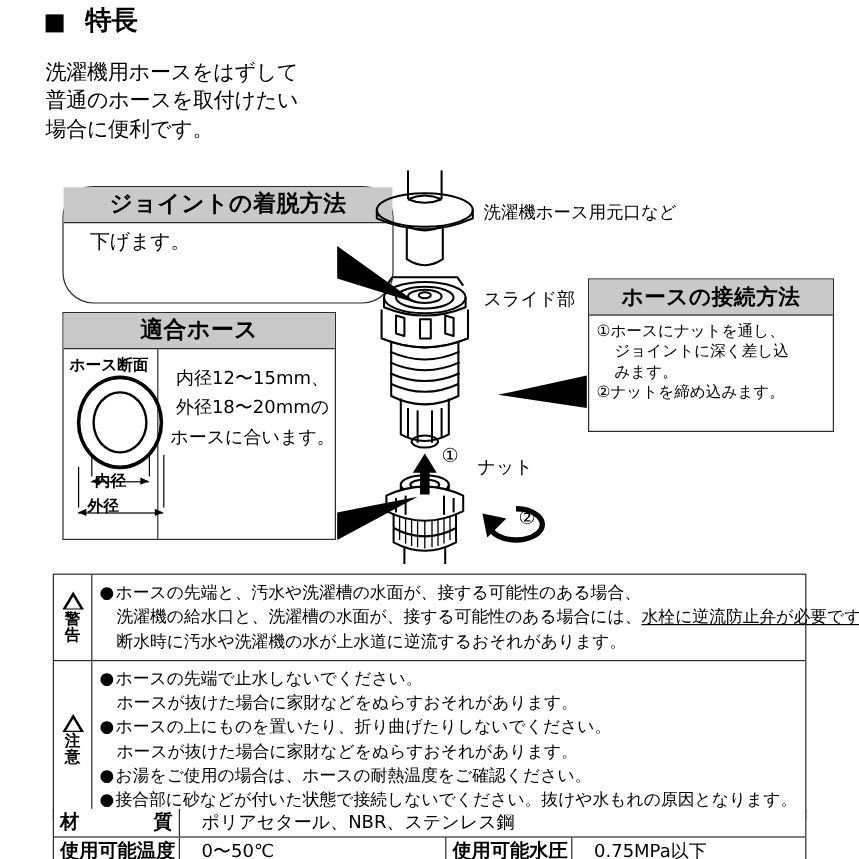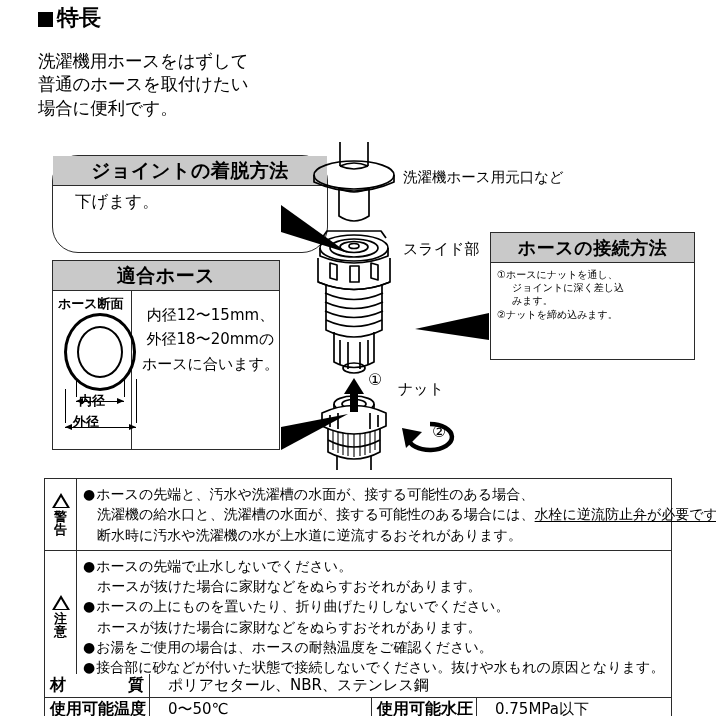--- a/index.html
+++ b/index.html
@@ -9,21 +9,21 @@
     font-family:"DejaVu Sans","Liberation Sans",sans-serif;
     color:#000;
     position:relative;
     overflow:hidden;
     -webkit-font-smoothing:none;
   }
   .abs{position:absolute;}
 
   
   #header-section{left:38px;top:6px;width:330px;}
-  #feature-title{font-size:22px;font-weight:bold;line-height:1.1;letter-spacing:0px;display:flex;align-items:center;gap:4px;}
+  #feature-title{font-size:22px;font-weight:bold;line-height:1.1;letter-spacing:0px;display:flex;align-items:center;gap:18px;}
   .sq{display:inline-block;width:15px;height:15px;background:#000;position:relative;top:1px;}
   #feature-body{font-size:17.5px;font-weight:normal;line-height:1.33;margin-top:20px;letter-spacing:-0.2px;}
   #feature-body div{white-space:nowrap;}
 
   
   .infobox{border:1.5px solid #2b2b2b;background:#fff;box-sizing:border-box;}
   .ib-head{background:#c9c9c9;border-bottom:1.5px solid #2b2b2b;text-align:center;
            font-size:19px;font-weight:bold;letter-spacing:0.5px;box-sizing:border-box;}
   .ib-body{font-size:16.5px;line-height:1.34;box-sizing:border-box;}
 
@@ -50,21 +50,21 @@
   #dim-outer{left:20px;top:122px;}
   .dimline{position:absolute;height:0;border-top:1.6px solid #000;}
   .tickv{position:absolute;width:0;border-left:1.6px solid #000;}
   .arrowL,.arrowR{position:absolute;width:0;height:0;border-top:3.5px solid transparent;border-bottom:3.5px solid transparent;}
   .arrowL{border-right:7px solid #000;}
   .arrowR{border-left:7px solid #000;}
 
   
   #connect-box{left:490px;top:232px;width:205px;height:128px;}
   #connect-box .ib-head{height:30px;line-height:29px;font-size:18px;}
-  #connect-box .ib-body{padding:5px 3px 0 6px;font-size:10px;line-height:1.32;}
+  #connect-box .ib-body{padding:5px 3px 0 6px;font-size:13px;line-height:1.32;}
   #connect-box .ib-body div{white-space:nowrap;}
   .indent{padding-left:15px;}
 
   
   #diagram{left:280px;top:130px;width:260px;height:340px;}
 
   
   #notice-table{left:44px;top:478px;width:628px;border:1.6px solid #2b2b2b;box-sizing:border-box;background:#fff;}
   .notice-row{display:flex;border-bottom:1.6px solid #2b2b2b;}
   .notice-row:last-child{border-bottom:none;}

